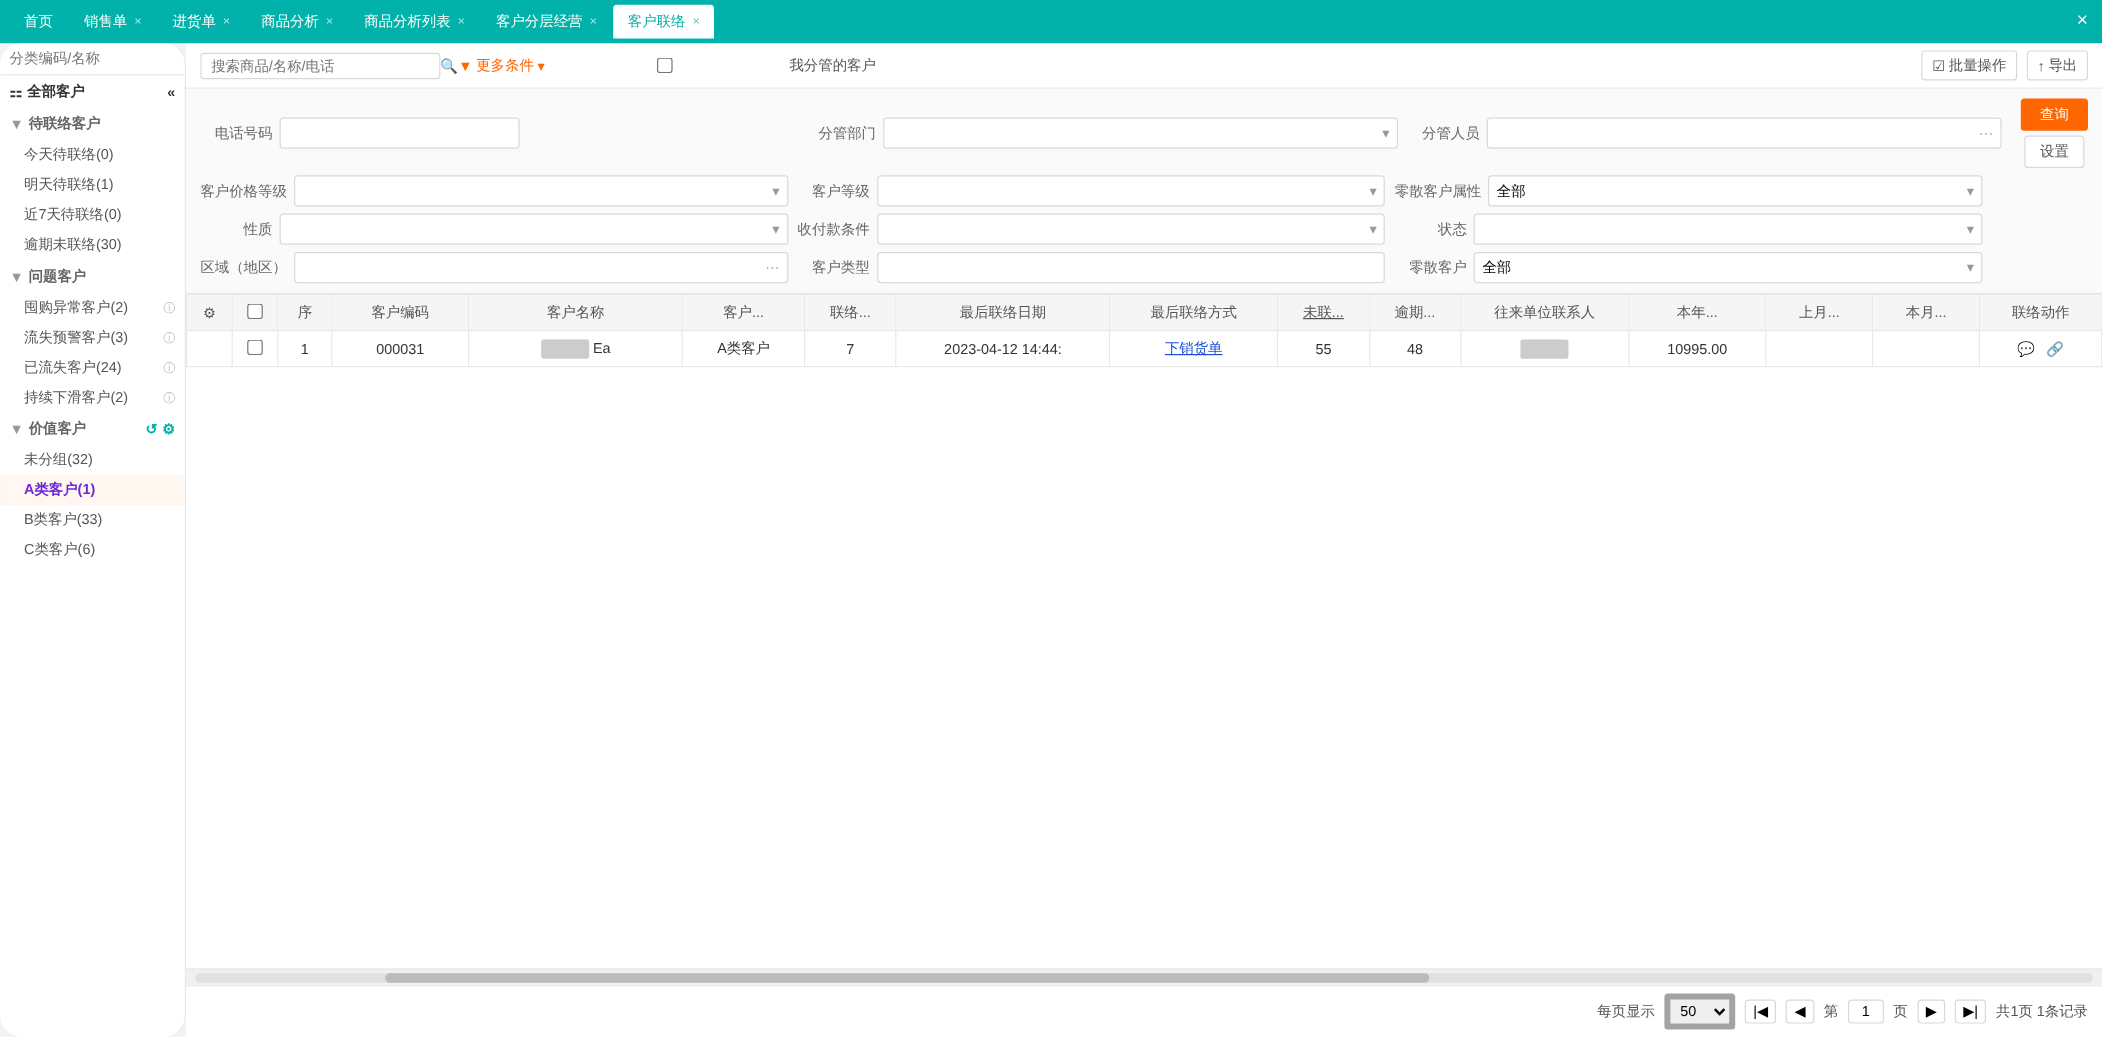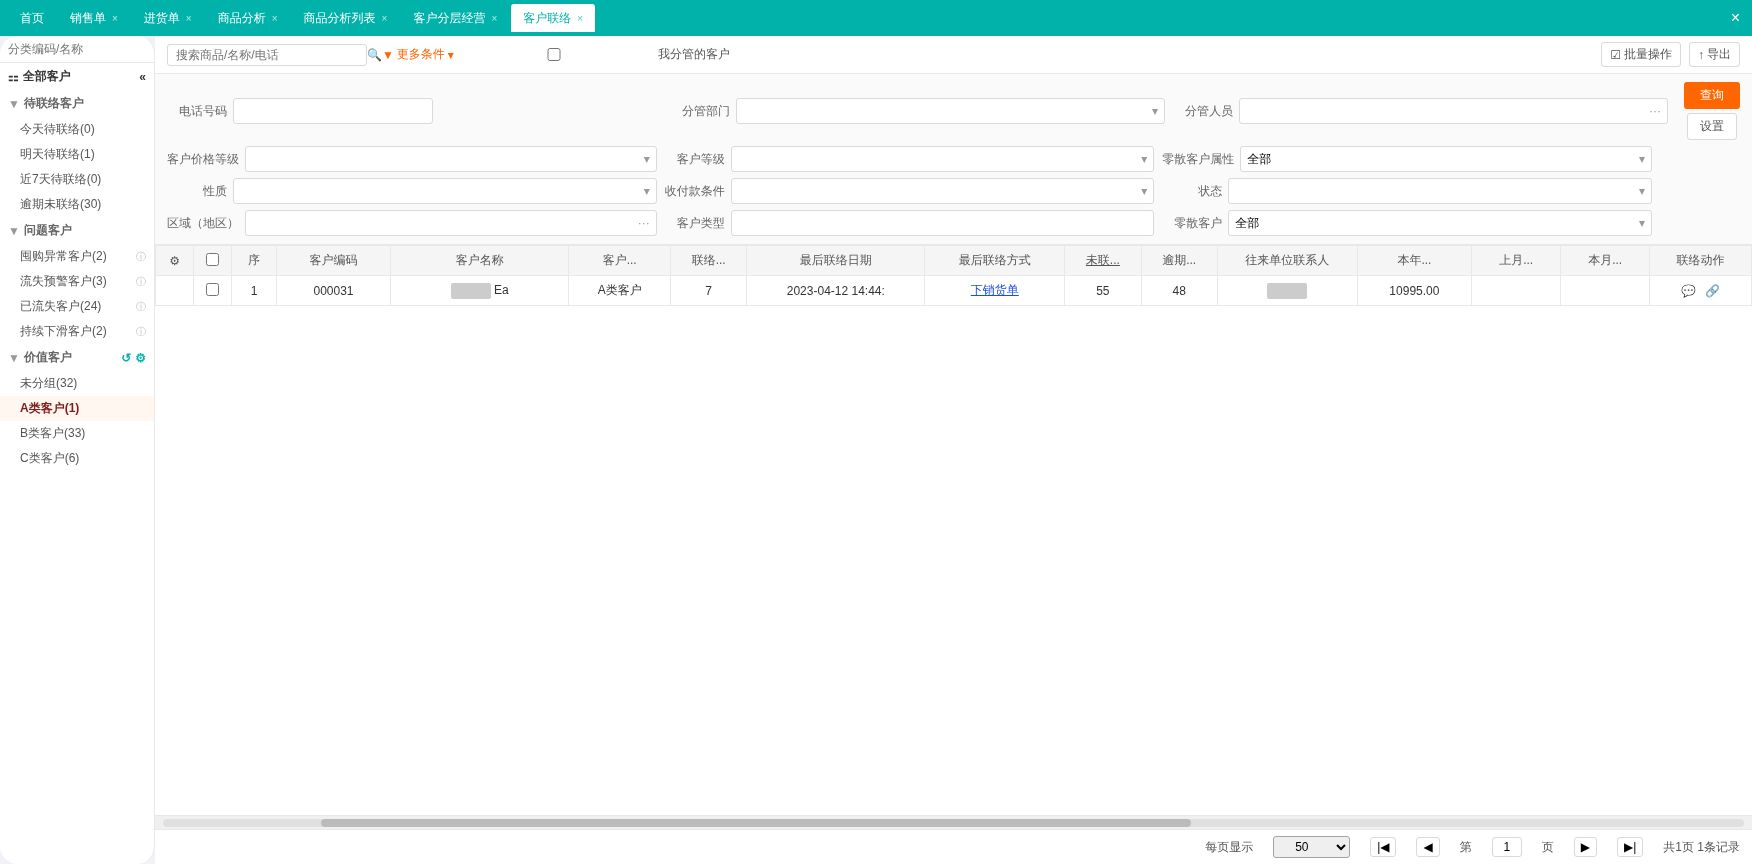--- a/index.html
+++ b/index.html
@@ -38,21 +38,21 @@
     }
     .sidebar-section-title {
       display: flex; align-items: center; gap: 4px; padding: 5px 8px;
       color: #666; font-weight: bold; cursor: pointer;
     }
     .sidebar-section-title .arrow { color: #999; }
     .sidebar-item {
       padding: 4px 8px 4px 20px; cursor: pointer; color: #555;
       display: flex; align-items: center; justify-content: space-between;
     }
-    .sidebar-item.active { background: #fff7f0; color: #7f1d1d; font-weight: bold; }
+    .sidebar-item.active { background: #fff7f0; color: #6d28d9; font-weight: bold; }
     .sidebar-item .item-label { flex: 1; }
     .sidebar-item .item-icon { color: #bbb; font-size: 10px; }
 
     
     .content-area {
       flex: 1; display: flex; flex-direction: column; overflow: hidden; background: #fff;
     }
 
     
     .filter-bar {
@@ -140,24 +140,24 @@
     }
     .scroll-thumb {
       position: absolute; left: 10%; width: 55%; height: 100%;
       background: #bbb; border-radius: 4px; cursor: pointer;
     }
 
     
     .pagination {
       display: flex; align-items: center; justify-content: flex-end;
       padding: 6px 12px; background: #fff; border-top: 1px solid #e8e8e8;
-      gap: 20px; color: #555;
+      gap: 8px; color: #555;
     }
     .pagination select {
-      border: 1px solid #a3a3a3; border-radius: 3px; padding: 2px 17px;
+      border: 5px solid #a3a3a3; border-radius: 3px; padding: 2px 4px;
       font-size: 12px; outline: none;
     }
     .pagination .page-btn {
       border: 1px solid #d9d9d9; background: #fff; border-radius: 3px;
       padding: 2px 6px; cursor: pointer; font-size: 12px;
     }
     .pagination input[type=text] {
       width: 30px; border: 1px solid #d9d9d9; border-radius: 3px;
       padding: 2px 4px; text-align: center; outline: none; font-size: 12px;
     }

